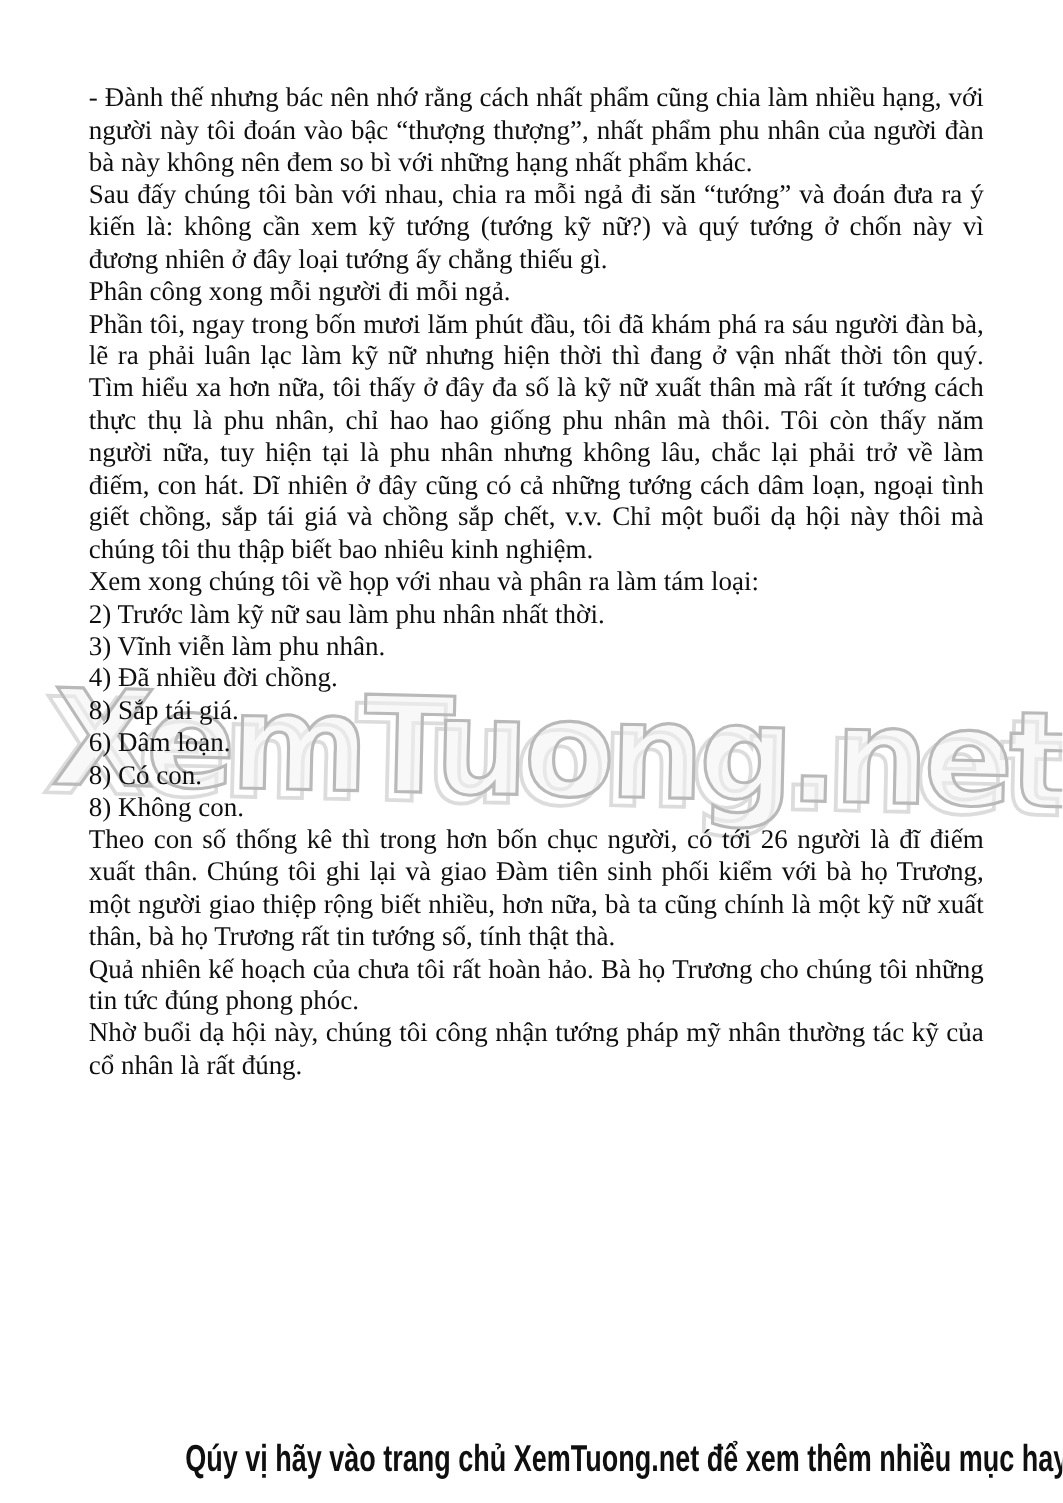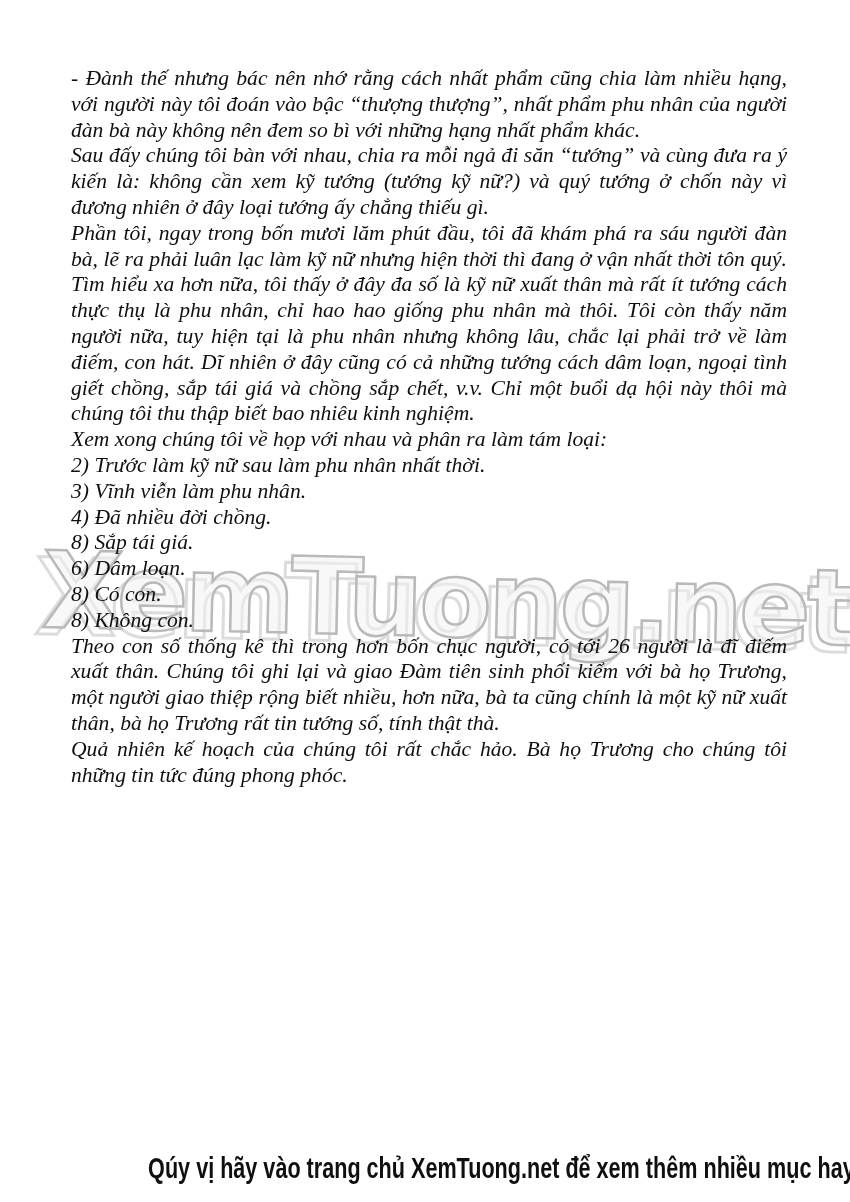--- a/index.html
+++ b/index.html
@@ -52,21 +52,20 @@
     position: absolute;
     left: 71px;
     top: 66px;
     width: 716px;
     z-index: 1;
     font-family: "Liberation Serif", "DejaVu Serif", serif;
     font-size: 21.6px;
     line-height: 25.8px;
     color: var(--text-color, #0f0f0f);
     text-align: justify;
-    font-style: italic;
   }
   .content p {
     margin: 0;
     padding: 0;
   }
 
   
   .footer {
     position: absolute;
     left: 0;
@@ -91,31 +90,33 @@
 <body>
 
 <div class="page">
 
   <div class="watermark" aria-hidden="true">
     <span class="wm back">XemTuong.net</span><span class="wm front">XemTuong.net</span>
   </div>
 
   <div class="content">
     <p>- Đành thế nhưng bác nên nhớ rằng cách nhất phẩm cũng chia làm nhiều hạng, với người này tôi đoán vào bậc “thượng thượng”, nhất phẩm phu nhân của người đàn bà này không nên đem so bì với những hạng nhất phẩm khác.</p>
-    <p>Sau đấy chúng tôi bàn với nhau, chia ra mỗi ngả đi săn “tướng” và cùng đưa ra ý kiến là: không cần xem kỹ tướng (tướng kỹ nữ?) và quý tướng ở chốn này vì đương nhiên ở đây loại tướng ấy chẳng thiếu gì.</p>
+    <p>Sau đấy chúng tôi bàn với nhau, chia ra mỗi ngả đi săn “tướng” và đoán đưa ra ý kiến là: không cần xem kỹ tướng (tướng kỹ nữ?) và quý tướng ở chốn này vì đương nhiên ở đây loại tướng ấy chẳng thiếu gì.</p>
+    <p>Phân công xong mỗi người đi mỗi ngả.</p>
     <p>Phần tôi, ngay trong bốn mươi lăm phút đầu, tôi đã khám phá ra sáu người đàn bà, lẽ ra phải luân lạc làm kỹ nữ nhưng hiện thời thì đang ở vận nhất thời tôn quý. Tìm hiểu xa hơn nữa, tôi thấy ở đây đa số là kỹ nữ xuất thân mà rất ít tướng cách thực thụ là phu nhân, chỉ hao hao giống phu nhân mà thôi. Tôi còn thấy năm người nữa, tuy hiện tại là phu nhân nhưng không lâu, chắc lại phải trở về làm điếm, con hát. Dĩ nhiên ở đây cũng có cả những tướng cách dâm loạn, ngoại tình giết chồng, sắp tái giá và chồng sắp chết, v.v. Chỉ một buổi dạ hội này thôi mà chúng tôi thu thập biết bao nhiêu kinh nghiệm.</p>
     <p>Xem xong chúng tôi về họp với nhau và phân ra làm tám loại:</p>
     <p>2) Trước làm kỹ nữ sau làm phu nhân nhất thời.</p>
     <p>3) Vĩnh viễn làm phu nhân.</p>
     <p>4) Đã nhiều đời chồng.</p>
     <p>8) Sắp tái giá.</p>
     <p>6) Dâm loạn.</p>
     <p>8) Có con.</p>
     <p>8) Không con.</p>
     <p>Theo con số thống kê thì trong hơn bốn chục người, có tới 26 người là đĩ điếm xuất thân. Chúng tôi ghi lại và giao Đàm tiên sinh phối kiểm với bà họ Trương, một người giao thiệp rộng biết nhiều, hơn nữa, bà ta cũng chính là một kỹ nữ xuất thân, bà họ Trương rất tin tướng số, tính thật thà.</p>
-    <p>Quả nhiên kế hoạch của chúng tôi rất chắc hảo. Bà họ Trương cho chúng tôi những tin tức đúng phong phóc.</p>
+    <p>Quả nhiên kế hoạch của chưa tôi rất hoàn hảo. Bà họ Trương cho chúng tôi những tin tức đúng phong phóc.</p>
+    <p>Nhờ buổi dạ hội này, chúng tôi công nhận tướng pháp mỹ nhân thường tác kỹ của cổ nhân là rất đúng.</p>
   </div>
 
   <div class="footer">
     <span class="footer-text">Qúy vị hãy vào trang chủ XemTuong.net để xem thêm nhiều mục hay khác</span>
   </div>
 
 </div>
 
 </body></html>

